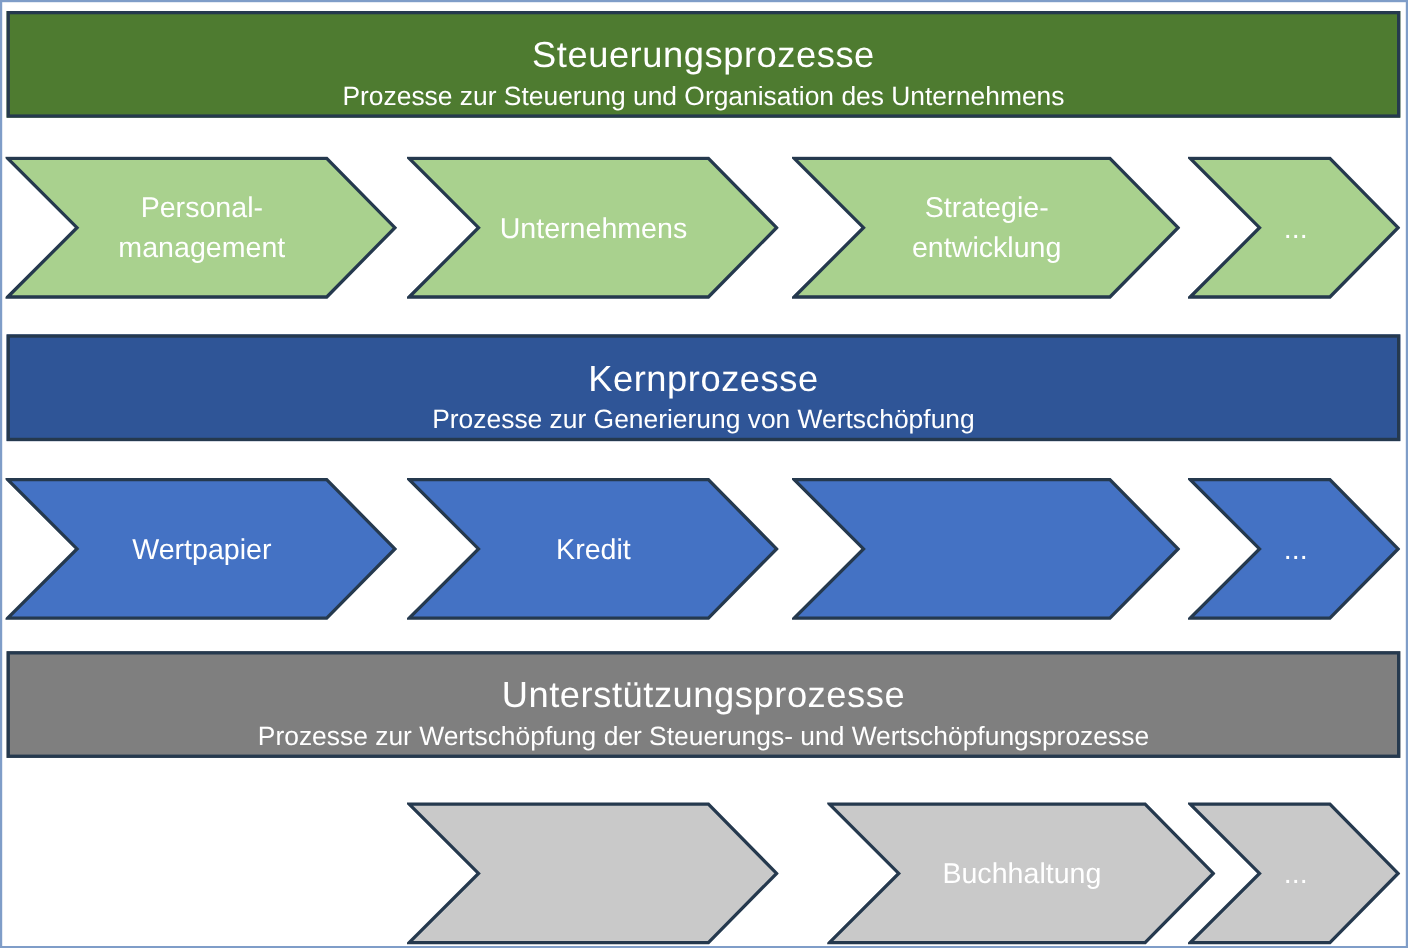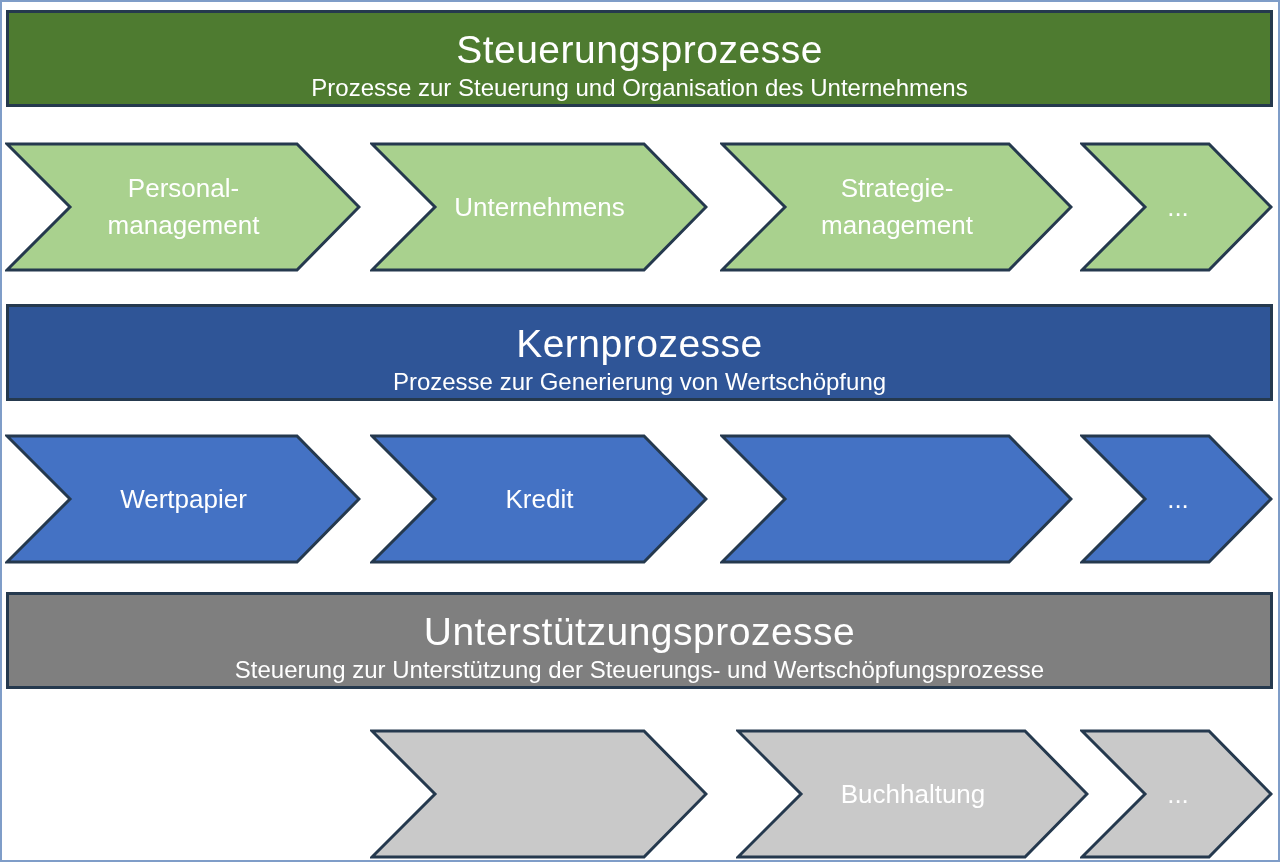--- a/index.html
+++ b/index.html
@@ -35,21 +35,21 @@
     flex-direction: column;
     align-items: center;
     justify-content: center;
     color: var(--text, #FFFFFF);
     text-align: center;
   }
   .sec0 { background: var(--steuerung-header, #4E7B30); }
   .sec1 { background: var(--kern-header, #2F5597); text-align: center; }
   .sec2 { background: var(--unterstuetzung-header, #7F7F7F); }
   .h-title {
-    font-size: 39px;
+    font-size: 33px;
     line-height: 42px;
     letter-spacing: 0.5px;
     margin-top: 16px;
   }
   .h-sub {
     font-size: 24px;
     line-height: 33px;
   }
   .row {
     position: absolute;
@@ -111,21 +111,21 @@
       <svg width="338" height="130" viewBox="0 0 338 130">
           <polygon points="2,2 274,2 336,65 274,128 2,128 65,65"></polygon>
         </svg>
       <div class="a-label">Unternehmens</div>
     </div>
     <div class="arrow slot3" style="left:720px">
       <svg width="353" height="130" viewBox="0 0 353 130">
           <polygon points="2,2 289,2 351,65 289,128 2,128 65,65"></polygon>
         </svg>
       <div class="a-label">Strategie-
-management</div>
+entwicklung</div>
     </div>
     <div class="arrow slot4" style="left:1080px">
       <svg width="193" height="130" viewBox="0 0 193 130">
           <polygon points="2,2 129,2 191,65 129,128 2,128 65,65"></polygon>
         </svg>
       <div class="a-label">...</div>
     </div>
   </div>
 
   <div class="header sec1" style="top:304px">
@@ -154,30 +154,30 @@
     <div class="arrow slot4" style="left:1080px">
       <svg width="193" height="130" viewBox="0 0 193 130">
           <polygon points="2,2 129,2 191,65 129,128 2,128 65,65"></polygon>
         </svg>
       <div class="a-label">...</div>
     </div>
   </div>
 
   <div class="header sec2" style="top:592px">
     <div class="h-title">Unterstützungsprozesse</div>
-    <div class="h-sub">Steuerung zur Unterstützung der Steuerungs- und Wertschöpfungsprozesse</div>
+    <div class="h-sub">Prozesse zur Wertschöpfung der Steuerungs- und Wertschöpfungsprozesse</div>
   </div>
 
   <div class="row row2" style="top:729px">
     <div class="arrow slot2" style="left:370px">
       <svg width="338" height="130" viewBox="0 0 338 130">
           <polygon points="2,2 274,2 336,65 274,128 2,128 65,65"></polygon>
         </svg>
     </div>
-    <div class="arrow slot3" style="left:736px">
+    <div class="arrow slot3" style="left:752px">
       <svg width="353" height="130" viewBox="0 0 353 130">
           <polygon points="2,2 289,2 351,65 289,128 2,128 65,65"></polygon>
         </svg>
       <div class="a-label">Buchhaltung</div>
     </div>
     <div class="arrow slot4" style="left:1080px">
       <svg width="193" height="130" viewBox="0 0 193 130">
           <polygon points="2,2 129,2 191,65 129,128 2,128 65,65"></polygon>
         </svg>
       <div class="a-label">...</div>

